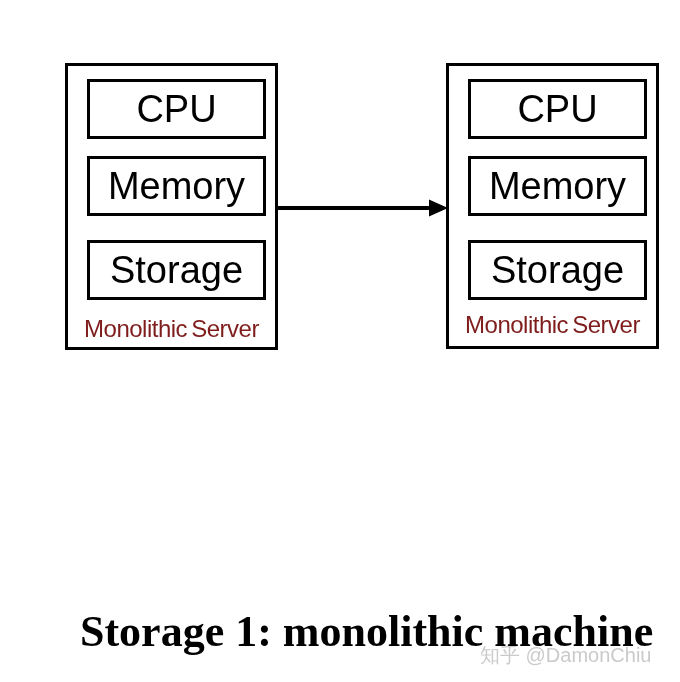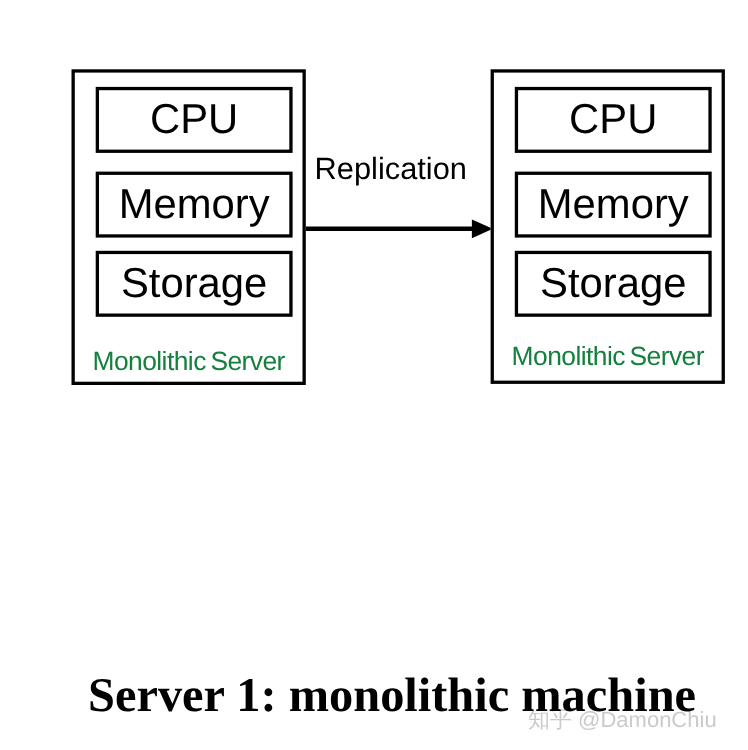--- a/index.html
+++ b/index.html
@@ -27,38 +27,38 @@
     width: 179px;
     height: 60px;
     border: 3px solid #000;
     background: #ffffff;
     display: flex;
     align-items: center;
     justify-content: center;
   }
   .component-top    { top: 13px; }
   .component-middle { top: 90px; }
-  .component-bottom { top: 162px; align-items: center; }
+  .component-bottom { top: 174px; align-items: center; }
   .component-label {
     font-size: 38px;
     line-height: 1;
     color: #000;
     white-space: nowrap;
   }
   .server-label {
     position: absolute;
     left: 0;
     right: 0;
     text-align: center;
     font-size: 24px;
     line-height: 1;
     letter-spacing: -0.5px;
     word-spacing: -2px;
     white-space: nowrap;
-    color: #15803d;
+    color: #7f1d1d;
   }
   .server-left  .server-label { bottom: 6px; }
   .server-right .server-label { bottom: 9px; }
   .arrow-svg {
     position: absolute;
     left: 276px;
     top: 190px;
     width: 175px;
     height: 36px;
   }
@@ -112,32 +112,31 @@
     <div class="component component-bottom">
       <span class="component-label">Storage</span>
     </div>
     <div class="server-label">Monolithic Server</div>
   </div>
 
   <svg class="arrow-svg" viewBox="0 0 175 36" xmlns="http://www.w3.org/2000/svg" aria-hidden="true">
     <line x1="2" y1="18" x2="156" y2="18" stroke="#000000" stroke-width="4"></line>
     <polygon points="153,9.5 172,18 153,26.5" fill="#000000"></polygon>
   </svg>
-  <div class="arrow-label">Replication</div>
 
   <div class="server server-right">
     <div class="component component-top">
       <span class="component-label">CPU</span>
     </div>
     <div class="component component-middle">
       <span class="component-label">Memory</span>
     </div>
     <div class="component component-bottom">
       <span class="component-label">Storage</span>
     </div>
     <div class="server-label">Monolithic Server</div>
   </div>
 
   <div class="watermark">知乎 @DamonChiu</div>
 
-  <div class="caption"><span class="caption-prefix">Server 1: </span><span class="caption-italic">monolithic machine</span></div>
+  <div class="caption"><span class="caption-prefix">Storage 1: </span><span class="caption-italic">monolithic machine</span></div>
 
 </div>
 
 </body></html>

